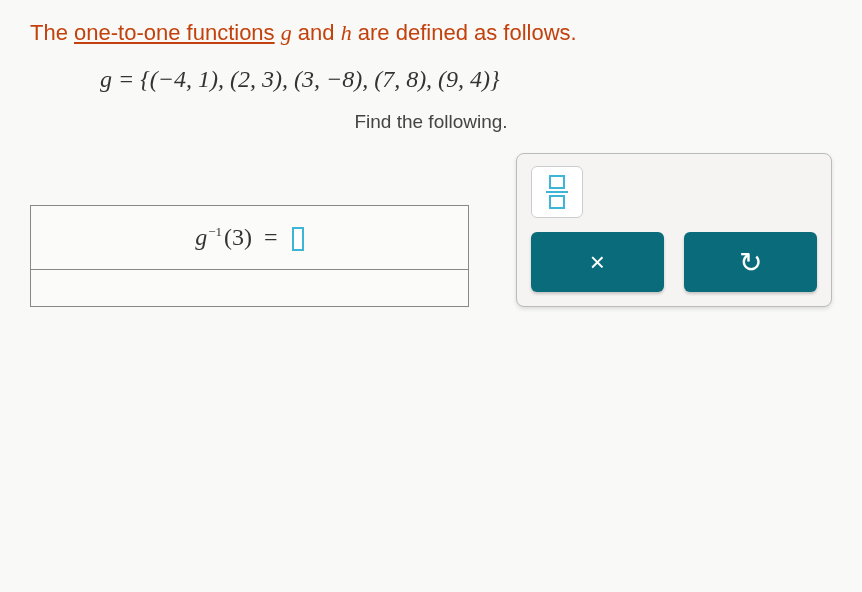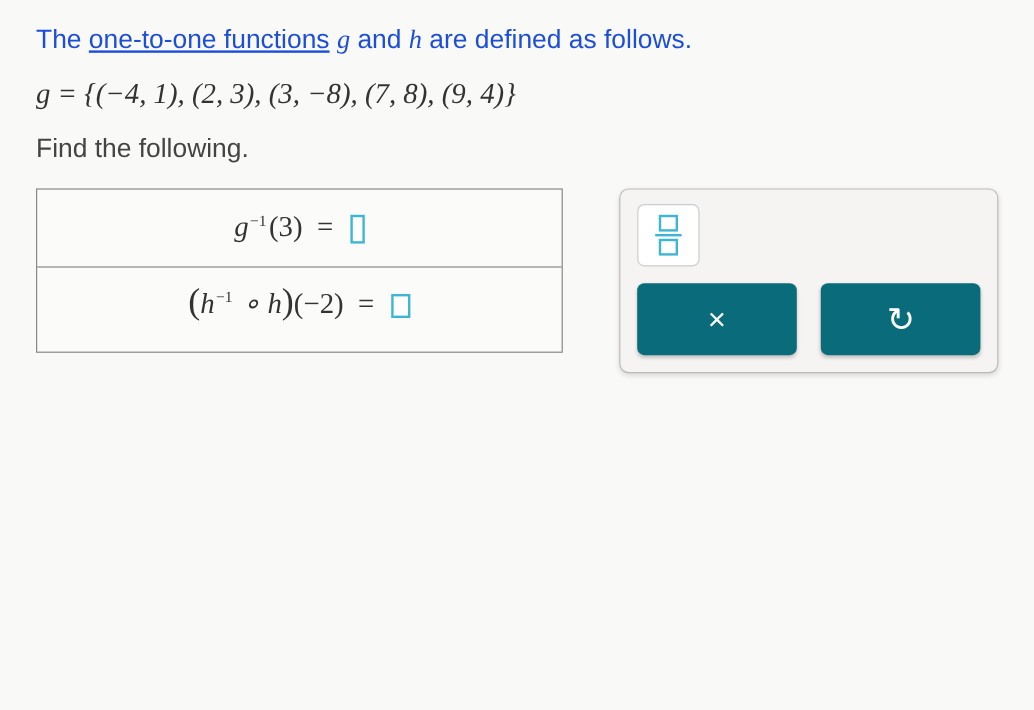--- a/index.html
+++ b/index.html
@@ -12,42 +12,44 @@
       height: 592px;
       overflow: hidden;
       color: #333;
     }
     .container {
       padding: 20px 30px;
     }
     .intro {
       font-size: 22px;
       margin-bottom: 20px;
-      color: #1d4ed8;
+      color: #c2410c;
     }
     .underline {
       text-decoration: underline;
     }
     .ital { font-style: italic; font-family: 'Times New Roman', serif; }
     .math-block {
+      margin-left: 70px;
       margin-bottom: 18px;
       font-size: 24px;
       font-family: 'Times New Roman', serif;
       font-style: italic;
     }
     .find {
-      font-size: 22px;
+      font-size: 19px;
       margin-top: 10px;
       margin-bottom: 20px;
       color: #444;
+      text-align: center;
     }
     .bottom-row {
       display: flex;
       gap: 47px;
-      align-items: flex-start;
+      align-items: flex-end;
     }
     .answer-table {
       border: 1px solid #888;
       width: 460px;
       background: #fbfbfa;
     }
     .answer-row {
       border-bottom: 1px solid #888;
       padding: 18px 10px;
       text-align: center;
@@ -144,25 +146,20 @@
   <div class="find">Find the following.</div>
 
   <div class="bottom-row">
     <div class="answer-table">
       <div class="answer-row">
         <span>g</span><span class="sup">−1</span><span class="num">(3)</span>
         <span class="eq">=</span>
         <span class="placeholder-box thin"></span>
       </div>
       <div class="answer-row double">
-        <div>
-          <span class="num" style="font-size:30px;">(</span><span>h</span><span class="sup">−1</span><span> ∘ h</span><span class="num" style="font-size:30px;">)</span><span class="num">(−2)</span>
-          <span class="eq">=</span>
-          <span class="placeholder-box"></span>
-        </div>
       </div>
     </div>
 
     <div class="side-panel">
       <div class="frac-btn" title="fraction-tool">
         <div class="frac-top"></div>
         <div class="frac-line"></div>
         <div class="frac-bot"></div>
       </div>
       <div class="btn-row">

